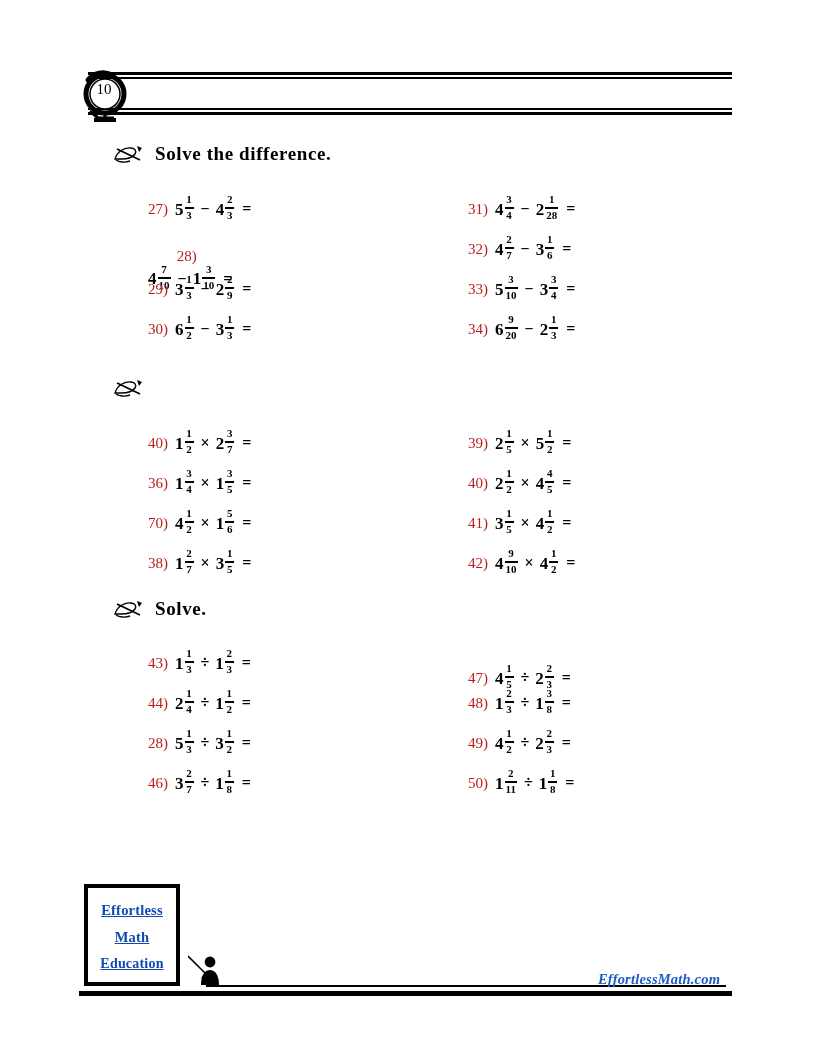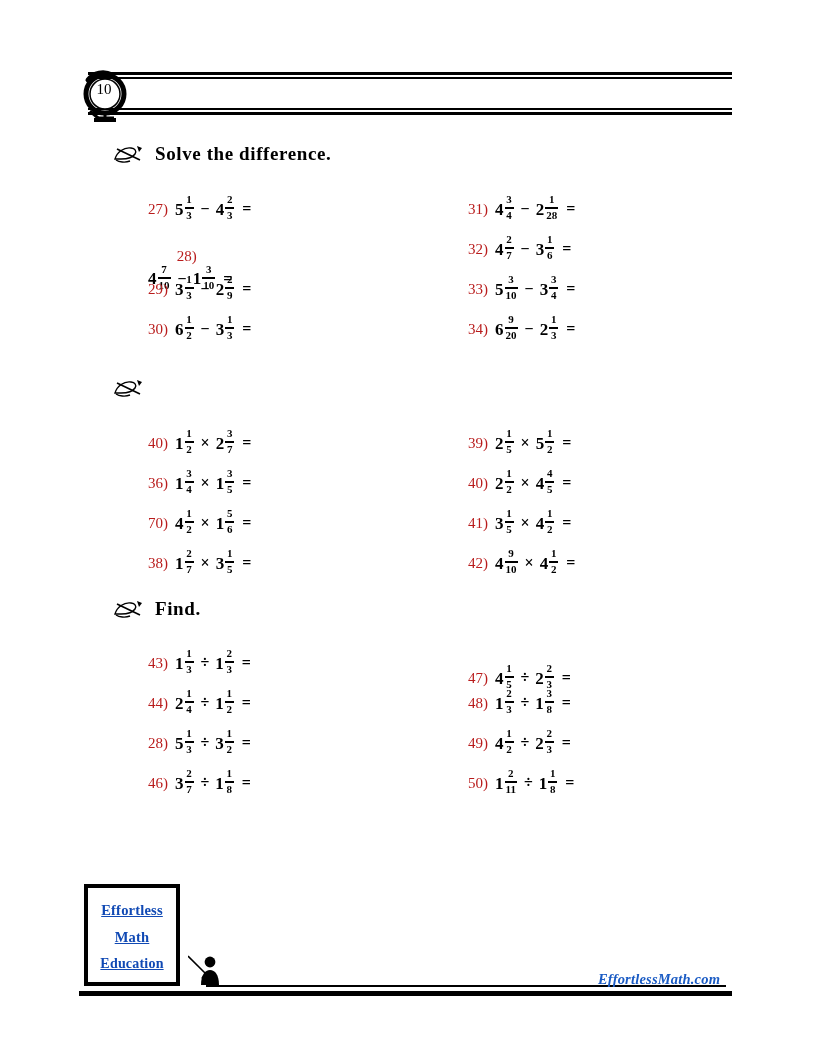--- a/index.html
+++ b/index.html
@@ -591,21 +591,21 @@
 
   <div class="section-head" style="left:113px; top:598px;">
     <span class="section-icon">
       <svg width="30" height="22" viewBox="0 0 30 22">
         <path d="M2 16 C4 9, 11 4, 18 5 C22 5.5, 24 8, 22 11 C20 14, 14 16, 8 16 Z" fill="#fff" stroke="#000" stroke-width="1.4"></path>
         <path d="M4 6 L27 17" stroke="#000" stroke-width="1.6"></path>
         <path d="M3 17 C6 19, 12 20, 17 18" fill="none" stroke="#000" stroke-width="1.4"></path>
         <path d="M24 3 L29 5 L26 9 Z" fill="#000"></path>
       </svg>
     </span>
-    <span class="section-title">Find.</span>
+    <span class="section-title">Solve.</span>
   </div>
 
   <div class="problem" style="left:148px; top:646px;">
     <span class="pnum">43)</span>
     <span class="expr">
       <span class="whole">1</span>
       <span class="frac">
         <span class="num">1</span>
         <span class="bar"></span>
         <span class="den">3</span>

